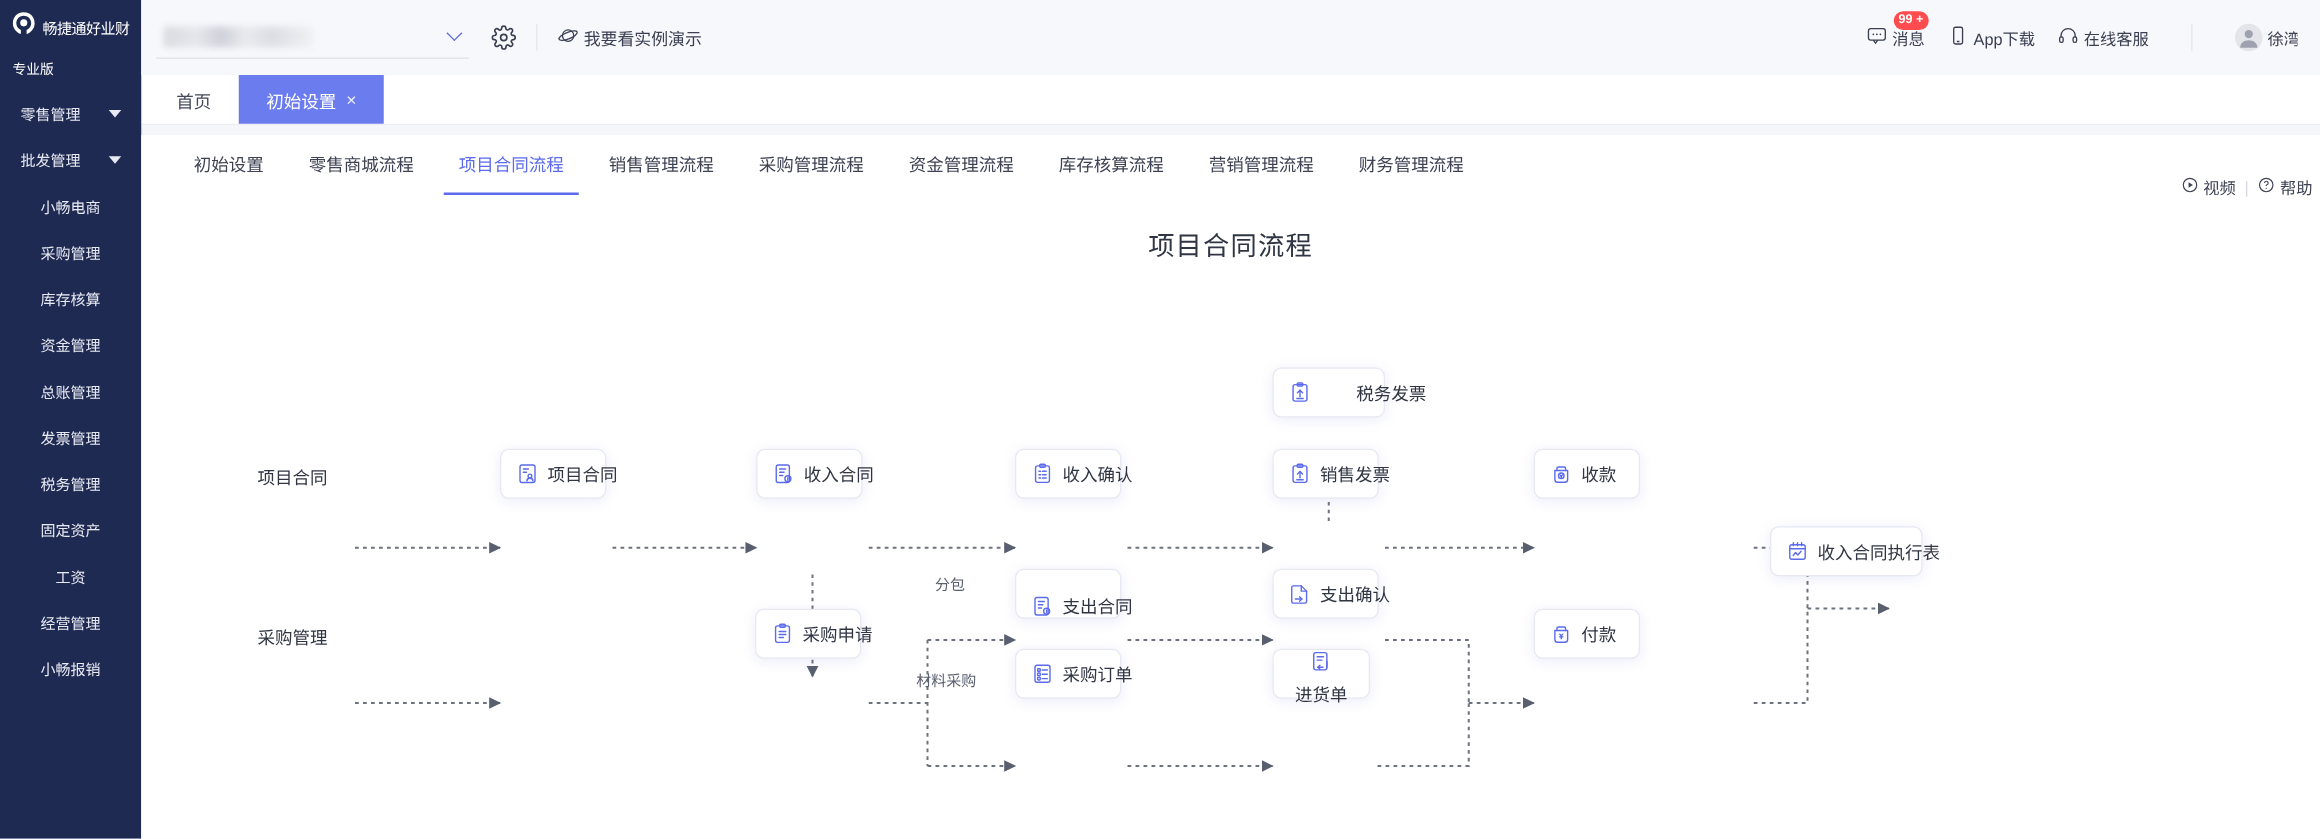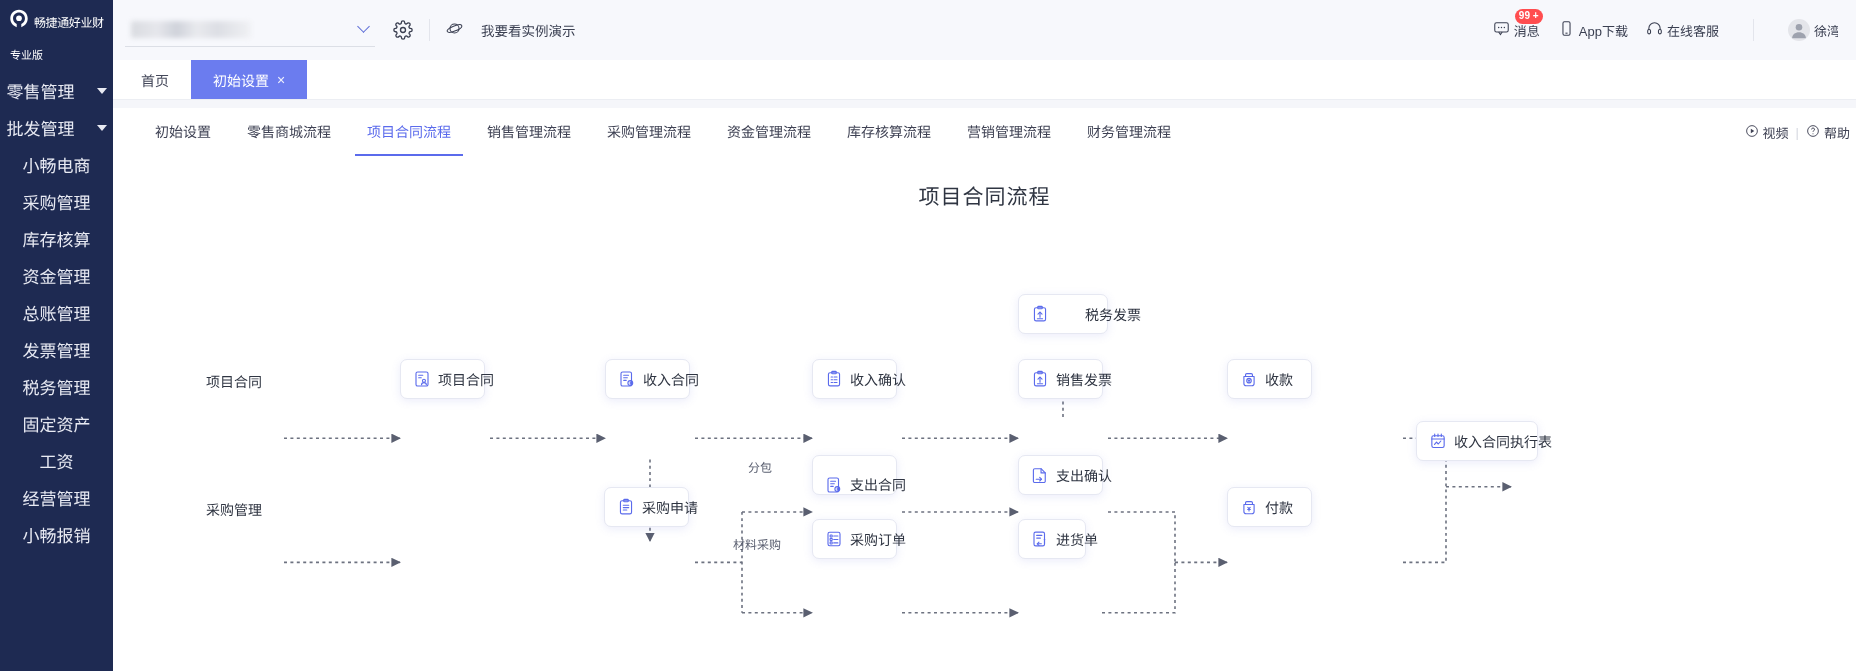--- a/index.html
+++ b/index.html
@@ -58,21 +58,21 @@
   .side-menu {
     margin-top: 12px;
   }
   .side-item {
     height: 37px;
     display: flex;
     align-items: center;
     justify-content: center;
     gap: 22px;
     color: #e8eaf3;
-    font-size: 17px;
+    font-size: 12px;
     cursor: pointer;
     user-select: none;
   }
   .caret {
     width: 0; height: 0;
     border-left: 5px solid transparent;
     border-right: 5px solid transparent;
     border-top: 6px solid #e8eaf3;
     display: inline-block;
   }
@@ -127,21 +127,21 @@
     margin-left: 18px;
     width: 20px; height: 20px;
     cursor: pointer;
   }
   .vdivider {
     width: 1px; height: 22px;
     background: #e3e5ec;
     margin: 0 16px;
   }
   .demo-link {
-    display: flex; align-items: center; gap: 18px;
+    display: flex; align-items: center; gap: 4px;
     color: #3a3f51;
     font-size: 13.5px;
     cursor: pointer;
   }
   .spacer { flex: 1; }
   .tr-group {
     display: flex; align-items: center; gap: 18px;
     color: #3a3f51; font-size: 13px;
   }
   .tr-item {
@@ -243,21 +243,21 @@
   .modtab.active { color: #5b6bec; }
   .modtab.active::after {
     content:"";
     position: absolute;
     left: 6px; right: 6px; bottom: 0;
     height: 2px;
     background: #5b6bec;
   }
   .modtabs-right {
     position: absolute;
-    right: 6px; top: 0;
+    right: 6px; top: 17px;
     height: 48px;
     display: flex; align-items: center; gap: 7px;
     font-size: 13px; color: #3f4254; justify-content: center;
   }
   .mr-link { display:flex; align-items:center; gap:4px; cursor:pointer; white-space:nowrap;}
   .mr-sep { color:#d6d8e0; }
 
   
   .diagram-wrap {
     flex: 1;
@@ -680,21 +680,21 @@
                     <rect x="6.8" y="6.6" width="2.8" height="2.8" rx="0.7"></rect>
                     <rect x="6.8" y="11.2" width="2.8" height="2.8" rx="0.7"></rect>
                     <rect x="6.8" y="15.8" width="2.8" height="2.8" rx="0.7"></rect>
                     <line x1="11.6" y1="8" x2="17.2" y2="8"></line>
                     <line x1="11.6" y1="12.6" x2="17.2" y2="12.6"></line>
                     <line x1="11.6" y1="17.2" x2="17.2" y2="17.2"></line>
                   </svg>
                 </span>
                 <span>采购订单</span>
               </div>
-              <div class="node" style="left: 905px; top: 363px; width: 68px;">
+              <div class="node" style="left: 905px; top: 363px; width: 78px; flex-direction: column;">
                 <span style="display: flex;">
                   <svg class="ic" viewBox="0 0 24 24" fill="none" stroke="#5b6bec" stroke-width="1.5" stroke-linecap="round" stroke-linejoin="round">
                     <rect x="4" y="2.8" width="14" height="18.4" rx="2.2"></rect>
                     <line x1="7.6" y1="7.2" x2="14.4" y2="7.2"></line>
                     <line x1="7.6" y1="10.8" x2="12.6" y2="10.8"></line>
                     <path d="M13.8 18.4H8.4"></path>
                     <path d="M10.6 16.2 8.4 18.4l2.2 2.2"></path>
                     <path d="M18 12.4v6"></path>
                   </svg>
                 </span>

